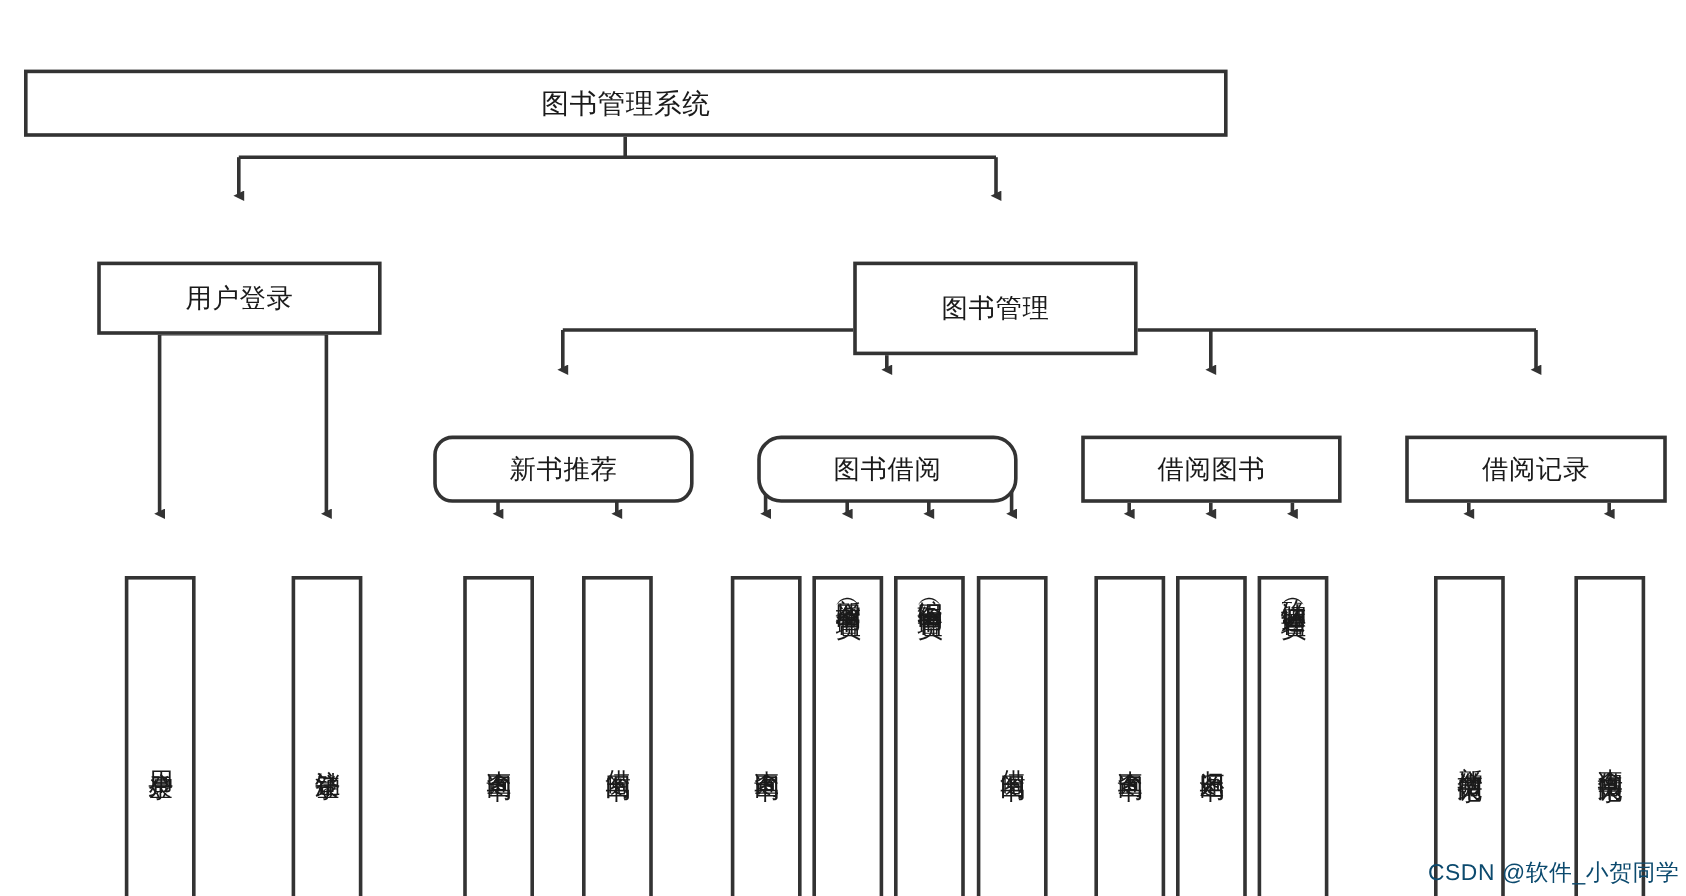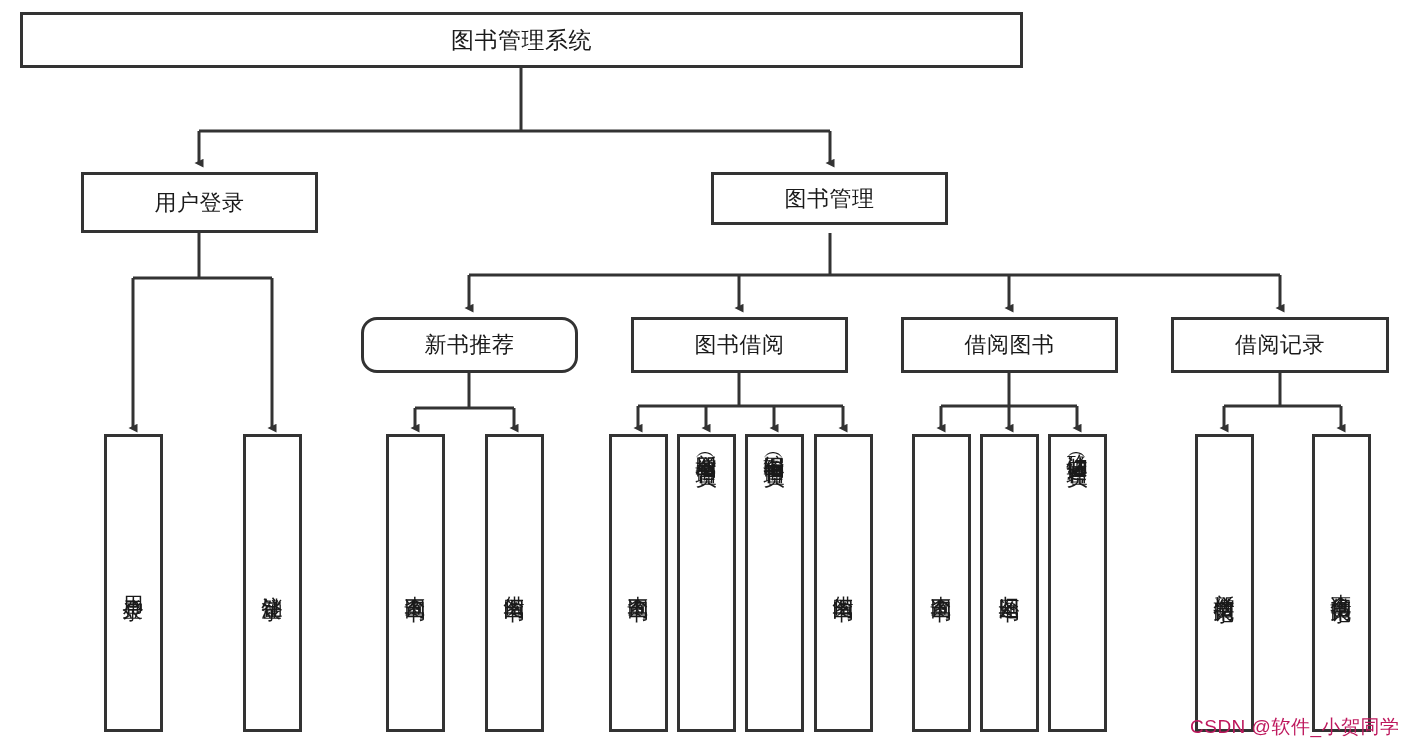--- a/index.html
+++ b/index.html
@@ -27,20 +27,21 @@
   }
   .node {
     position: absolute;
     box-sizing: border-box;
     background: #ffffff;
     border: 3px solid #333333;
     display: flex;
     align-items: center;
     justify-content: center;
     color: #1a1a1a;
+    margin-top: 46px;
   }
   .node .lbl {
     font-size: 22px;
     line-height: 1.15;
     letter-spacing: 0.5px;
     white-space: nowrap;
   }
   .node.root .lbl { font-size: 23px; }
   .node.lvl2 .lbl { font-size: 22px; }
   
@@ -60,21 +61,21 @@
   }
   .node.leaf.v-center {
     align-items: center;
   }
   .node.leaf.v-top {
     align-items: flex-start;
   }
   .watermark {
     position: absolute;
     font-size: 19px;
-    color: #be185d;
+    color: #0c4a6e;
     letter-spacing: 0.5px;
     white-space: nowrap;
     user-select: none;
   }
 </style>
 </head>
 <body>
 
 <div id="canvas">
 
@@ -129,28 +130,28 @@
     </g>
   </svg>
 
   <div class="node root" style="left:20px; top:12px; width:1003px; height:56px;">
     <span class="lbl">图书管理系统</span>
   </div>
 
   <div class="node lvl2" style="left:81px; top:172px; width:237px; height:61px;">
     <span class="lbl">用户登录</span>
   </div>
-  <div class="node lvl2" style="left:711px; top:172px; width:237px; height:53px;">
+  <div class="node lvl2" style="left:711px; top:172px; width:237px; height:78px;">
     <span class="lbl">图书管理</span>
   </div>
 
   <div class="node lvl2" style="left:361px; top:317px; width:217px; height:56px;border-radius:16px;">
     <span class="lbl">新书推荐</span>
   </div>
-  <div class="node lvl2" style="left:631px; top:317px; width:217px; height:56px;">
+  <div class="node lvl2" style="left:631px; top:317px; width:217px; height:56px;border-radius:20px;">
     <span class="lbl">图书借阅</span>
   </div>
   <div class="node lvl2" style="left:901px; top:317px; width:217px; height:56px;">
     <span class="lbl">借阅图书</span>
   </div>
   <div class="node lvl2" style="left:1171px; top:317px; width:218px; height:56px;text-align:center;">
     <span class="lbl">借阅记录</span>
   </div>
 
   <div class="node leaf v-center" style="left:104px; top:434px; width:59px; height:298px;">

